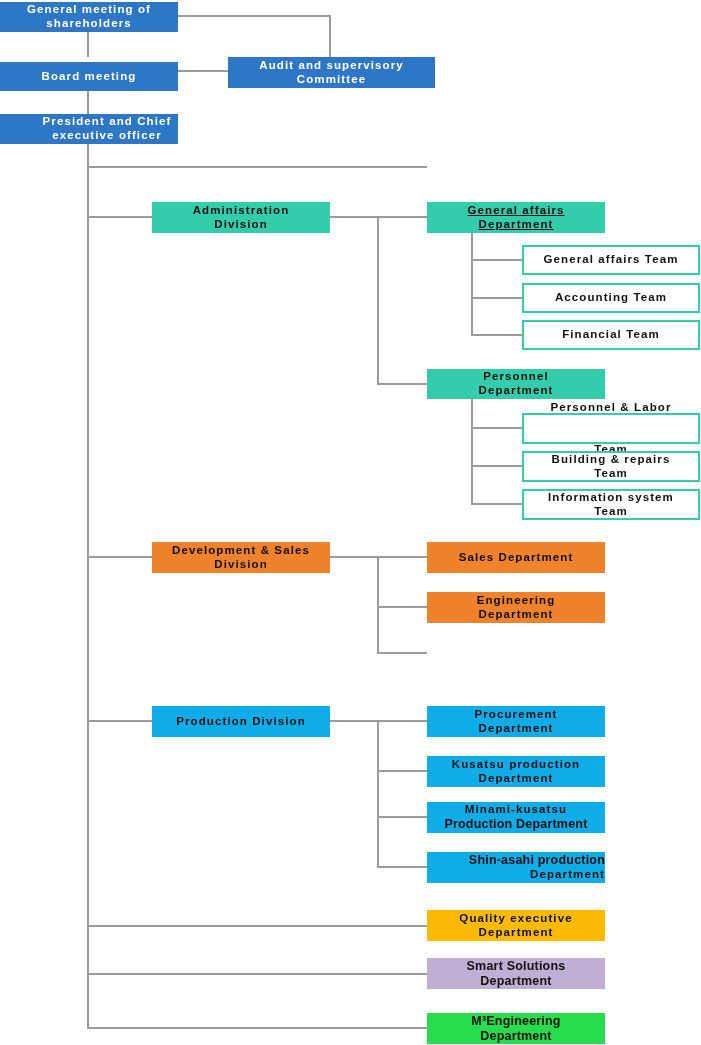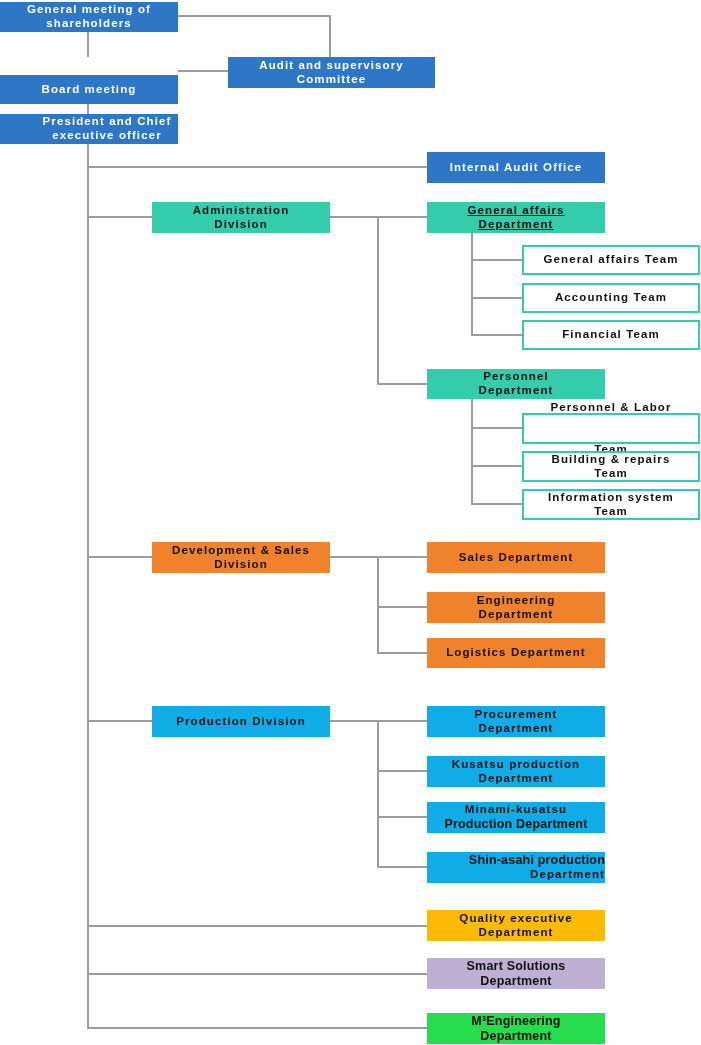--- a/index.html
+++ b/index.html
@@ -56,33 +56,30 @@
   <div class="conn h" style="left:377px; top:816px; width:50px;"></div>
   <div class="conn h" style="left:377px; top:866px; width:50px;"></div>
   <div class="conn h" style="left:88px;  top:925px; width:339px;"></div>
   <div class="conn h" style="left:88px;  top:973px; width:339px;"></div>
   <div class="conn h" style="left:88px;  top:1027px; width:339px;"></div>
 
   <div class="node" style="left: 0px; top: 2px; width: 178px; height: 30px; background-color: rgb(46, 118, 198); color: rgb(255, 255, 255);">
     <span class="ln">General meeting of</span>
     <span class="ln">shareholders</span>
   </div>
-  <div class="node" style="left: 0px; top: 75px; width: 178px; height: 29px; background-color: rgb(46, 118, 198); color: rgb(255, 255, 255);">
+  <div class="node" style="left: 0px; top: 62px; width: 178px; height: 29px; background-color: rgb(46, 118, 198); color: rgb(255, 255, 255);">
     <span class="ln">Board meeting</span>
   </div>
   <div class="node" style="left: 228px; top: 57px; width: 207px; height: 31px; background-color: rgb(46, 118, 198); color: rgb(255, 255, 255);">
     <span class="ln">Audit and supervisory</span>
     <span class="ln">Committee</span>
   </div>
   <div class="node" style="left: 0px; top: 114px; width: 178px; height: 30px; background-color: rgb(46, 118, 198); color: rgb(255, 255, 255); padding-left: 36px;">
     <span class="ln">President and Chief</span>
     <span class="ln">executive officer</span>
-  </div>
-  <div class="node" style="left: 427px; top: 152px; width: 178px; height: 31px; background-color: rgb(46, 118, 198); color: rgb(255, 255, 255);">
-    <span class="ln">Internal Audit Office</span>
   </div>
 
   <div class="node" style="left: 152px; top: 202px; width: 178px; height: 31px; background-color: rgb(51, 205, 172);">
     <span class="ln">Administration</span>
     <span class="ln">Division</span>
   </div>
   <div class="node" style="left: 427px; top: 202px; width: 178px; height: 31px; background-color: rgb(51, 205, 172); text-decoration: underline;">
     <span class="ln">General affairs</span>
     <span class="ln">Department</span>
   </div>
@@ -116,23 +113,20 @@
     <span class="ln">Development &amp; Sales</span>
     <span class="ln">Division</span>
   </div>
   <div class="node" style="left: 427px; top: 542px; width: 178px; height: 31px; background-color: rgb(240, 130, 44);">
     <span class="ln">Sales Department</span>
   </div>
   <div class="node" style="left: 427px; top: 592px; width: 178px; height: 31px; background-color: rgb(240, 130, 44);">
     <span class="ln">Engineering</span>
     <span class="ln">Department</span>
   </div>
-  <div class="node" style="left: 427px; top: 638px; width: 178px; height: 30px; background-color: rgb(240, 130, 44);">
-    <span class="ln">Logistics Department</span>
-  </div>
 
   <div class="node" style="left: 152px; top: 706px; width: 178px; height: 31px; background-color: rgb(16, 172, 232);">
     <span class="ln">Production Division</span>
   </div>
   <div class="node" style="left: 427px; top: 706px; width: 178px; height: 31px; background-color: rgb(16, 172, 232);">
     <span class="ln">Procurement</span>
     <span class="ln">Department</span>
   </div>
   <div class="node" style="left: 427px; top: 756px; width: 178px; height: 31px; background-color: rgb(16, 172, 232);">
     <span class="ln">Kusatsu production</span>

